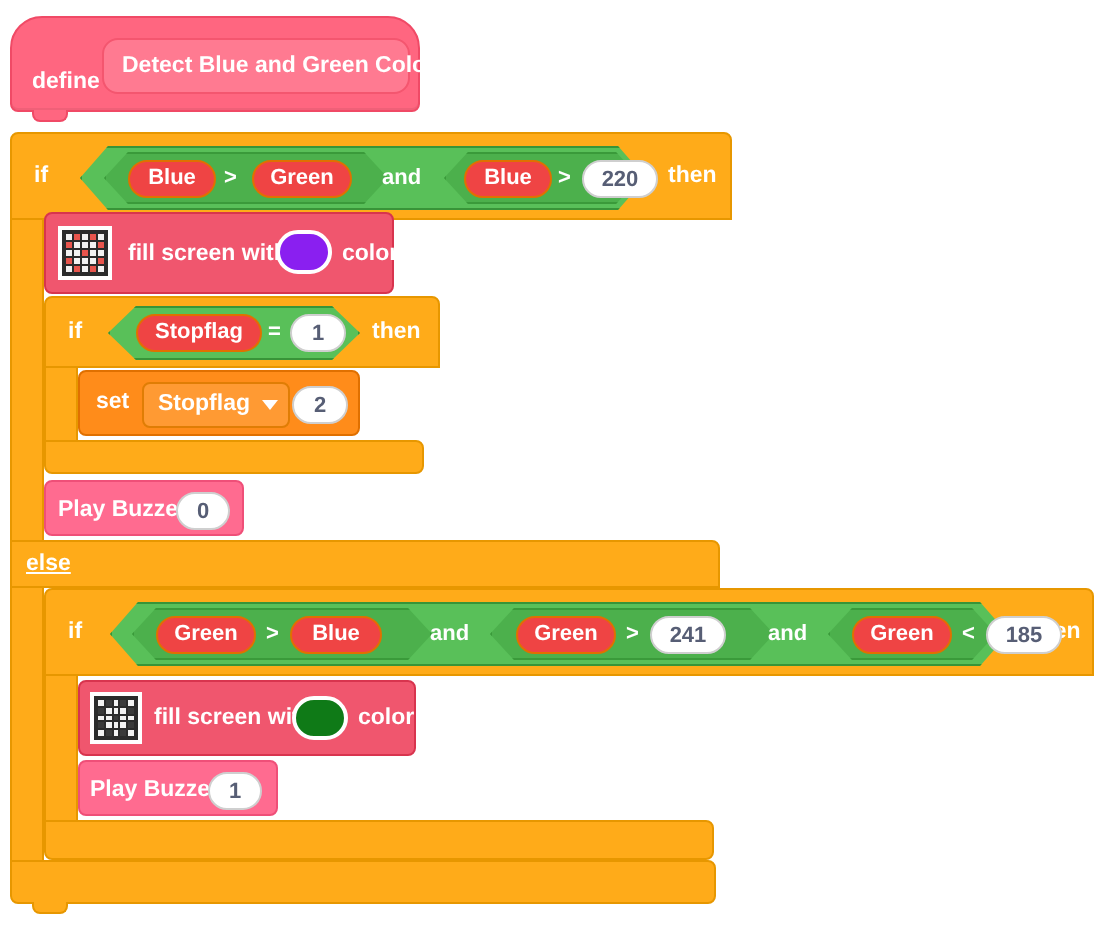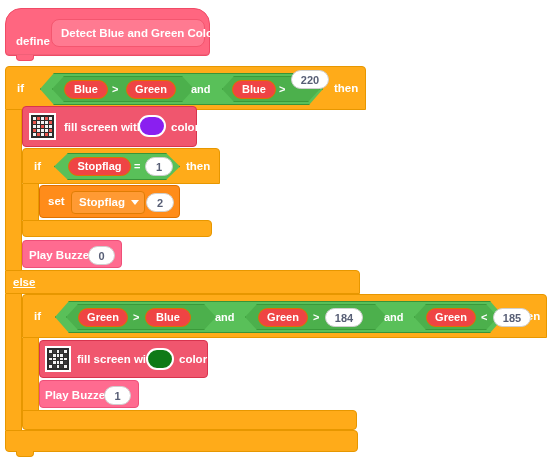--- a/index.html
+++ b/index.html
@@ -112,21 +112,21 @@
   <div class="op" style="left:112px;top:83px;">&gt;</div>
   <div class="oval" style="left:126px;top:80px;width:48px;height:17px;">
     <span class="lbl">Green</span>
   </div>
   <div class="op" style="left:191px;top:83px;">and</div>
   <div class="hexsub" style="left:222px;top:76px;width:96px;height:24px;"></div>
   <div class="oval" style="left:232px;top:80px;width:42px;height:17px;">
     <span class="lbl">Blue</span>
   </div>
   <div class="op" style="left:279px;top:83px;">&gt;</div>
-  <div class="numfld" style="left:291px;top:70px;width:36px;height:17px;">220</div>
+  <div class="numfld" style="left:291px;top:80px;width:36px;height:17px;">220</div>
 
   <div class="blk ctrl" style="left:5px;top:110px;width:17px;height:160px;border-radius:0;border-top:none;border-bottom:none;"></div>
 
   <div class="blk pink" style="left:22px;top:106px;width:175px;height:41px;"></div>
   <div class="matrix" style="left:29px;top:113px;width:27px;height:27px;">
     <i class="on"></i>
       <i class="rd"></i>
       <i class="on"></i>
       <i class="rd"></i>
       <i class="on"></i>
@@ -202,21 +202,21 @@
     <span class="lbl">Blue</span>
   </div>
 
   <div class="op" style="left:215px;top:311px;">and</div>
 
   <div class="hexsub" style="left:245px;top:304px;width:140px;height:24px;"></div>
   <div class="oval" style="left:258px;top:308px;width:48px;height:17px;">
     <span class="lbl">Green</span>
   </div>
   <div class="op" style="left:313px;top:311px;">&gt;</div>
-  <div class="numfld" style="left:325px;top:308px;width:36px;height:17px;">184</div>
+  <div class="numfld" style="left:325px;top:308px;width:36px;height:17px;">241</div>
 
   <div class="op" style="left:384px;top:311px;">and</div>
 
   <div class="hexsub" style="left:414px;top:304px;width:140px;height:24px;clip-path:polygon(12px 0,calc(100% - 70px) 0,calc(100% - 58px) 50%,calc(100% - 70px) 100%,12px 100%,0 50%);"></div>
   <div class="oval" style="left:426px;top:308px;width:48px;height:17px;">
     <span class="lbl">Green</span>
   </div>
   <div class="op" style="left:481px;top:311px;">&lt;</div>
   <div class="numfld" style="left:493px;top:308px;width:36px;height:17px;">185</div>
 

